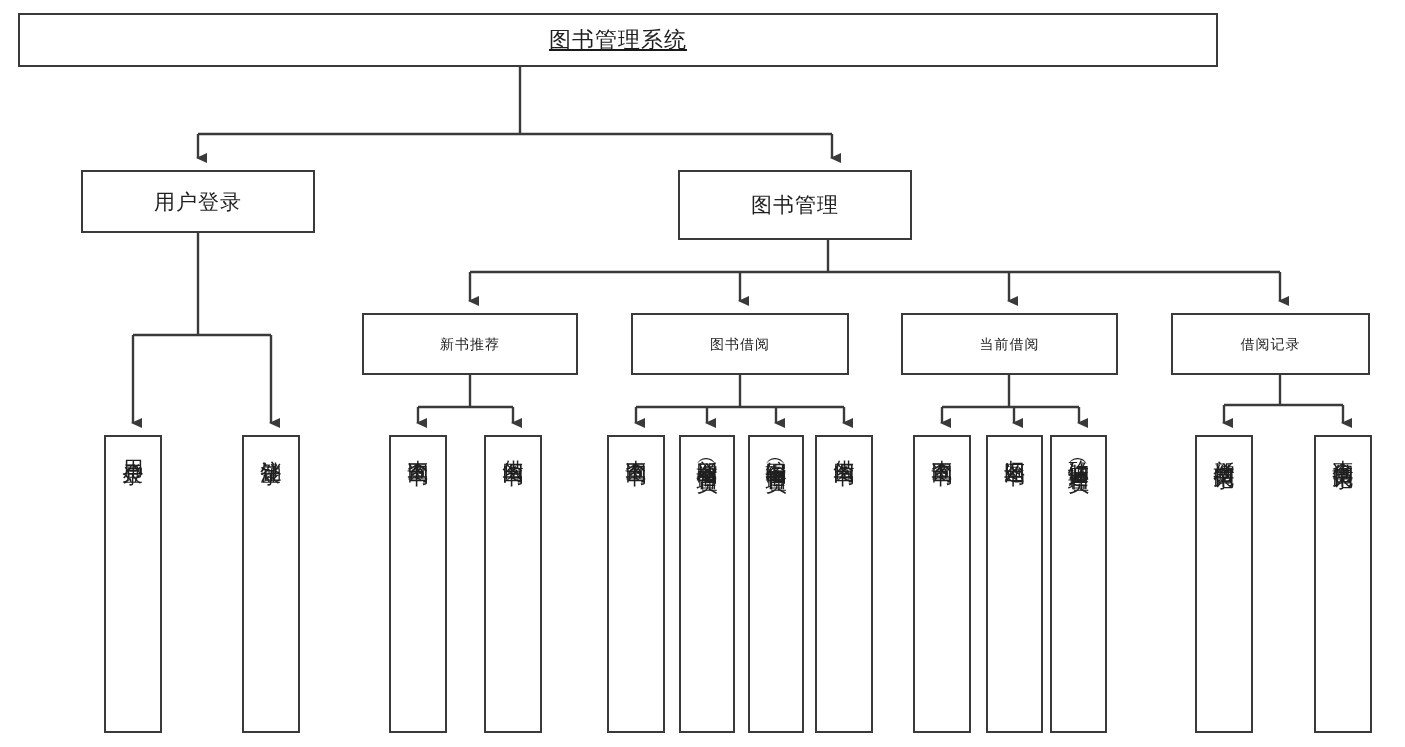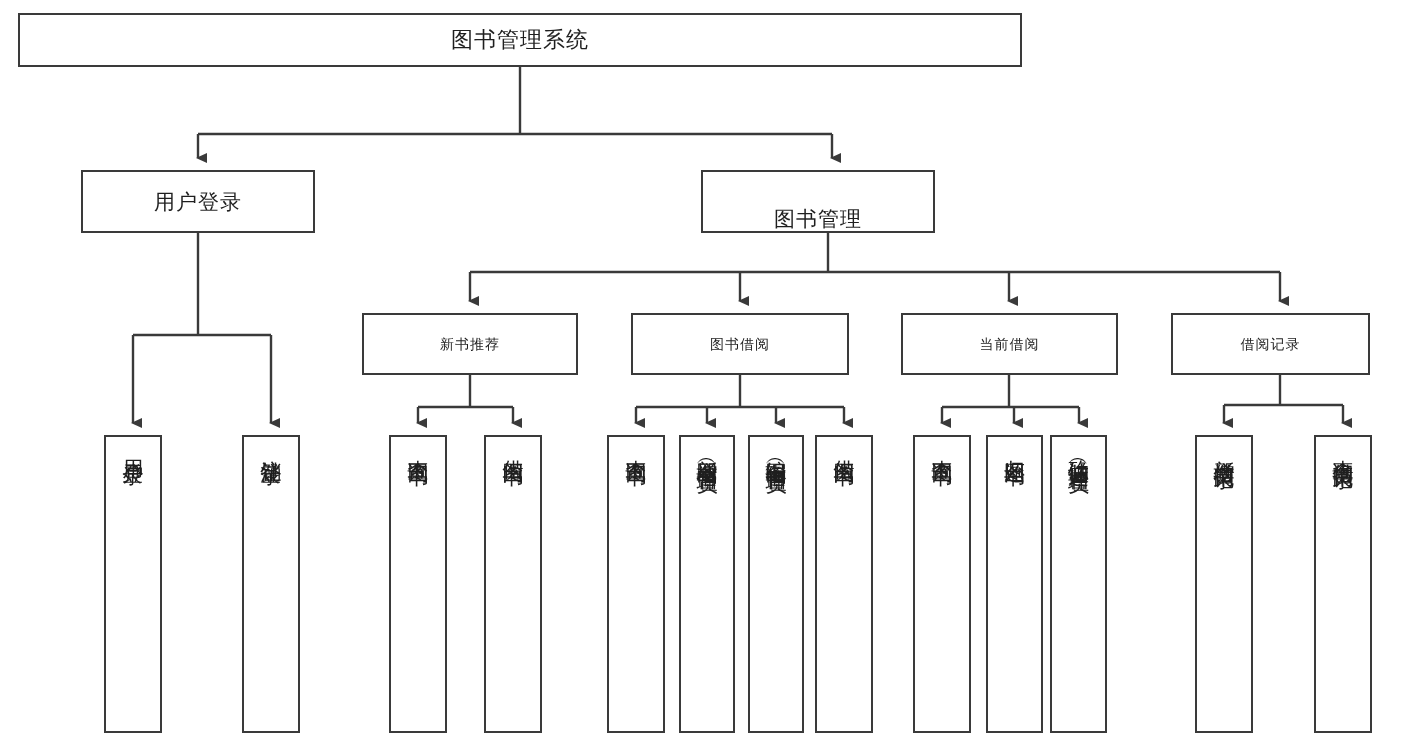--- a/index.html
+++ b/index.html
@@ -120,29 +120,29 @@
       <path d="M1014,407 L1014,423" marker-end="url(#arrow)"></path>
       <path d="M1079,407 L1079,423" marker-end="url(#arrow)"></path>
 
       <path d="M1280,375 L1280,405"></path>
       <path d="M1224,405 L1343,405"></path>
       <path d="M1224,405 L1224,423" marker-end="url(#arrow)"></path>
       <path d="M1343,405 L1343,423" marker-end="url(#arrow)"></path>
     </g>
   </svg>
 
-  <div class="node root" style="left:18px;top:13px;width:1004px;height:54px;">
+  <div class="node root" style="left:18px;top:13px;width:1200px;height:54px;text-decoration:underline;">
     <span class="lbl">图书管理系统</span>
   </div>
 
   <div class="node lvl2" style="left:81px;top:170px;width:234px;height:63px;">
     <span class="lbl">用户登录</span>
   </div>
 
-  <div class="node lvl2" style="left:701px;top:170px;width:234px;height:63px;align-items:flex-end;">
+  <div class="node lvl2" style="left:678px;top:170px;width:234px;height:70px;">
     <span class="lbl">图书管理</span>
   </div>
 
   <div class="node lvl3" style="left:362px;top:313px;width:216px;height:62px;">
     <span class="lbl">新书推荐</span>
   </div>
 
   <div class="node lvl3" style="left:631px;top:313px;width:218px;height:62px;">
     <span class="lbl">图书借阅</span>
   </div>

